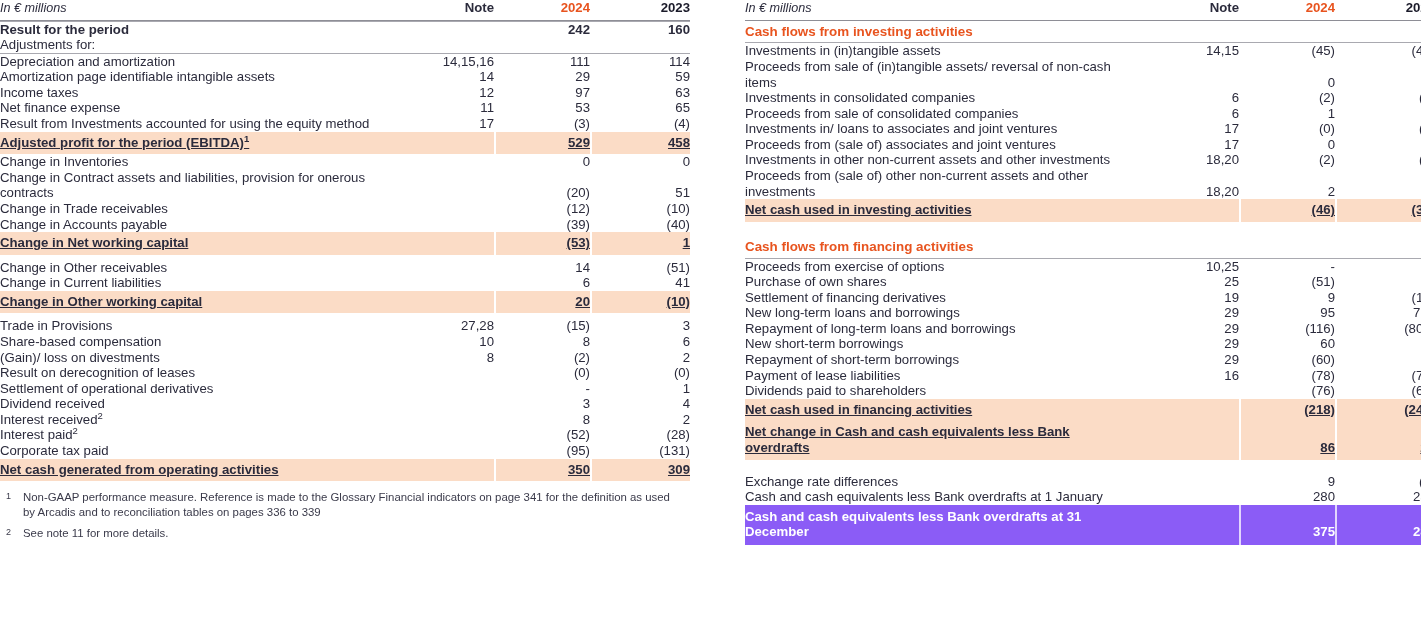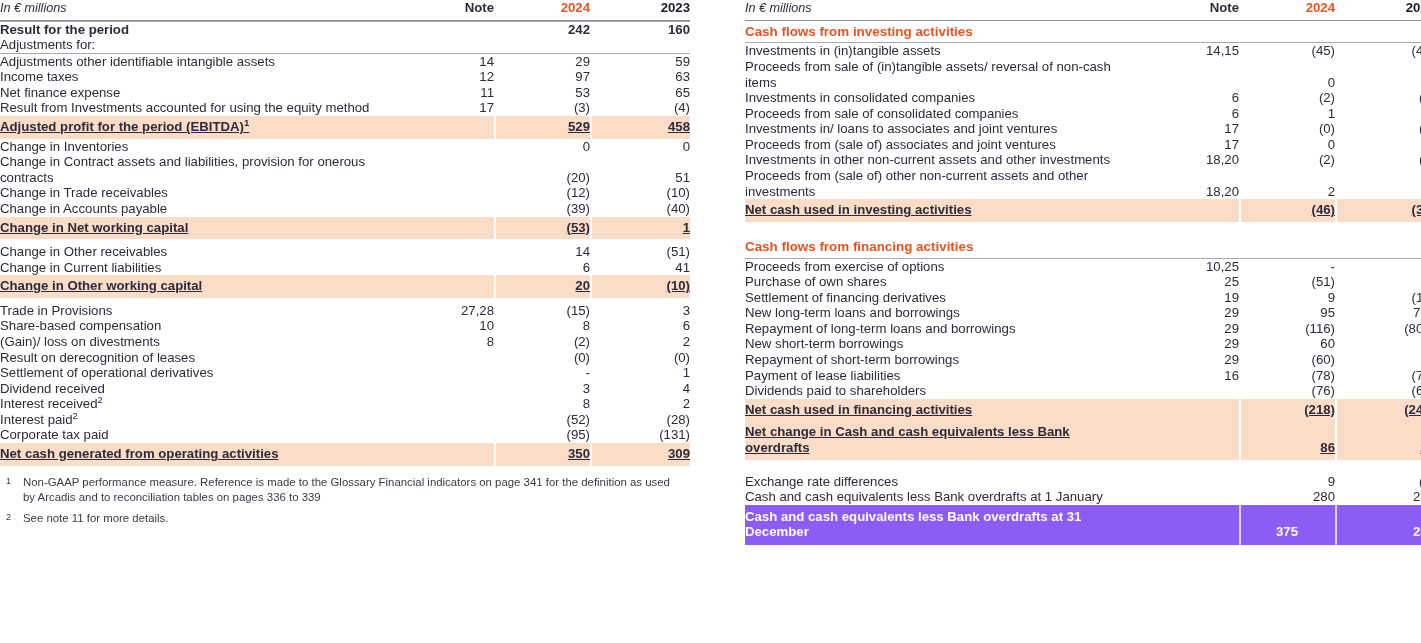--- a/index.html
+++ b/index.html
@@ -92,21 +92,21 @@
   tr.hi td.y2 { box-shadow: inset 2px 0 0 #ffffff; }
 
   
   tr.total td {
     background: #8b5cf6;
     color: #ffffff;
     font-weight: bold;
     padding-top: 4px;
     padding-bottom: 5px;
   }
-  tr.total td.y1 { box-shadow: inset 2px 0 0 rgba(255,255,255,.75); text-align: center; }
+  tr.total td.y1 { box-shadow: inset 2px 0 0 rgba(255,255,255,.75); }
   tr.total td.y2 { box-shadow: inset 2px 0 0 rgba(255,255,255,.75); }
 
   
   tr.spacer td { height: 14px; padding: 0; font-size: 0; line-height: 0; }
   tr.gap4 td { height: 5px; padding: 0; font-size: 0; line-height: 0; }
 
   
   td.lbl.wrap { white-space: normal; }
 
   sup { font-size: 9.5px; vertical-align: super; line-height: 0; }
@@ -162,21 +162,27 @@
           <tr>
             <td class="lbl">Adjustments for:</td>
             <td class="num note"></td>
             <td class="num y1"></td>
             <td class="num y2"></td>
           </tr>
           <tr class="rule-thin">
             <td colspan="4" style="height:0;padding:0;font-size:0;line-height:0"></td>
           </tr>
           <tr>
-            <td class="lbl">Adjustments other identifiable intangible assets</td>
+            <td class="lbl">Depreciation and amortization</td>
+            <td class="num note">14,15,16</td>
+            <td class="num y1">111</td>
+            <td class="num y2">114</td>
+          </tr>
+          <tr>
+            <td class="lbl">Amortization page identifiable intangible assets</td>
             <td class="num note">14</td>
             <td class="num y1">29</td>
             <td class="num y2">59</td>
           </tr>
           <tr>
             <td class="lbl">Income taxes</td>
             <td class="num note">12</td>
             <td class="num y1">97</td>
             <td class="num y2">63</td>
           </tr>

